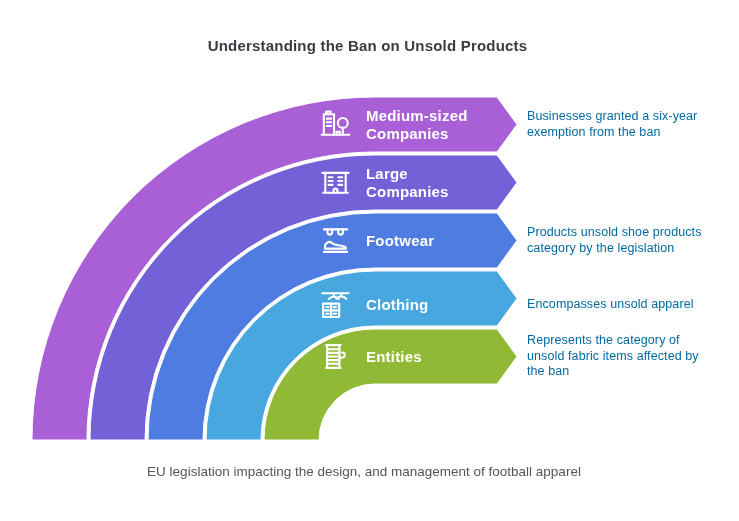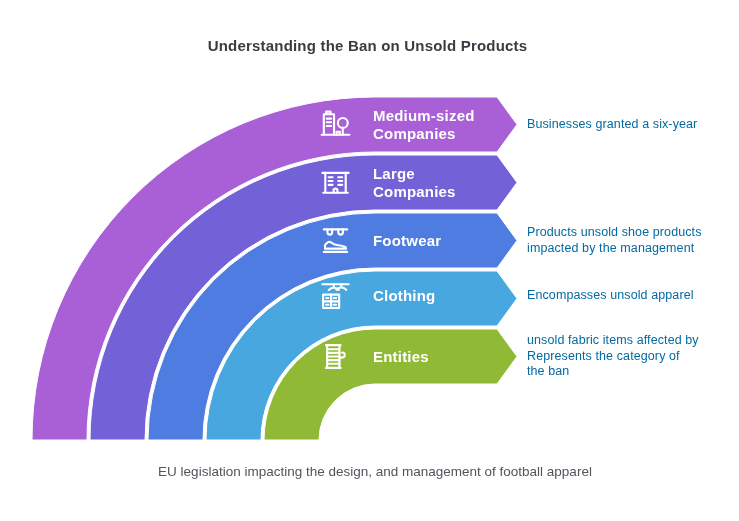--- a/index.html
+++ b/index.html
@@ -7,40 +7,40 @@
     position:relative;width:739px;height:521px;background:#ffffff;
     font-family:"Liberation Sans", sans-serif;overflow:hidden;
   }
   .title{
     position:absolute;top:37px;left:0;width:735px;text-align:center;
     font-size:15px;font-weight:700;color:#3b3b43;letter-spacing:.2px;
   }
   .arcs{position:absolute;left:0;top:0;width:739px;height:521px;}
   .band-content{
     position:absolute;left:318px;width:200px;height:55px;
-    display:flex;align-items:center;gap:20px;
+    display:flex;align-items:center;gap:13px;
   }
   .band-icon{width:35px;height:35px;flex:0 0 auto;}
   .band-icon path,.band-icon circle,.band-icon rect{
     fill:none;stroke:#ffffff;stroke-width:1.45;stroke-linecap:round;stroke-linejoin:round;
   }
   .band-label{
     color:#ffffff;font-size:15px;font-weight:700;line-height:17.5px;letter-spacing:.2px;
   }
   .band-label span{display:block;}
   .desc{
     position:absolute;left:527px;width:205px;height:55px;
     display:flex;flex-direction:column;justify-content:center;
     color:#0369a1;font-size:12.5px;line-height:15.5px;letter-spacing:.1px;
   }
   .desc span{display:block;}
-  .r1{top:97px}.r2{top:155px}.r3{top:213px}.r4{top:268px}.r5{top:329px}
+  .r1{top:97px}.r2{top:155px}.r3{top:213px}.r4{top:277px}.r5{top:329px}
   .caption{
     position:absolute;top:464px;left:0;width:728px;text-align:center;
-    font-size:13.5px;color:#53545c;padding-left:11px;
+    font-size:13.5px;color:#53545c;
   }
 </style>
 </head>
 <body>
 
 <div class="stage">
 
   <div class="title">Understanding the Ban on Unsold Products</div>
 
   <svg class="arcs" viewBox="0 0 739 521">
@@ -61,20 +61,21 @@
       <path d="M12.6 17 H15.1 M12.8 17 V19 M14.9 17 V19"></path>
       <path d="M2.5 19 H21.5"></path>
     </svg>
     <div class="band-label">
       <span>Medium-sized</span>
       <span>Companies</span>
     </div>
   </div>
   <div class="desc r1">
     <span>Businesses granted a six-year</span>
+    <span>exemption from the ban</span>
   </div>
 
   <div class="band-content r2">
     <svg class="band-icon" viewBox="0 0 24 24">
       <path d="M3 5.4 H21"></path>
       <path d="M5 5.4 V19 M19 5.4 V19 M3.6 19 H20.4"></path>
       <path d="M7.3 8.4 H10 M13.9 8.4 H16.6"></path>
       <path d="M7.3 11 H10 M13.9 11 H16.6"></path>
       <path d="M7.3 13.6 H10 M13.9 13.6 H16.6"></path>
       <path d="M10.7 19 V16.8 Q12 15.5 13.3 16.8 V19"></path>
@@ -92,21 +93,21 @@
       <path d="M13.9 4.4 V6.4 Q13.9 8 15.5 8 Q17.1 8 17.1 6.4 V4.4"></path>
       <path d="M4.8 17.6 V15.2 Q7.2 11.8 9.4 13.6 Q11.2 15 13.8 15.3 Q16.8 15.6 18.8 16.4 L19.2 17.6 Z"></path>
       <path d="M4 19.8 H20"></path>
     </svg>
     <div class="band-label">
       <span>Footwear</span>
     </div>
   </div>
   <div class="desc r3">
     <span>Products unsold shoe products</span>
-    <span>impacted by the management</span>
+    <span>category by the legislation</span>
   </div>
 
   <div class="band-content r4">
     <svg class="band-icon" viewBox="0 0 24 24">
       <path d="M3 4.3 H21"></path>
       <path d="M7.4 8.2 Q10.8 4.9 14.2 8.2 M10.8 6 V4.3"></path>
       <path d="M12.6 8 Q16 4.7 19.4 8 M16 5.8 V4.3"></path>
       <path d="M3.5 11.4 H14.5 V20.6 H3.5 Z"></path>
       <path d="M3.5 16 H14.5 M9 11.4 V20.6"></path>
       <path d="M5.6 13.7 H7.2 M10.8 13.7 H12.4 M5.6 18.3 H7.2 M10.8 18.3 H12.4"></path>
@@ -124,20 +125,20 @@
       <path d="M5.5 4.2 H15.5 M5.5 19.8 H15.5"></path>
       <path d="M6.3 4.2 V19.8 M14.7 4.2 V19.8"></path>
       <path d="M6.3 7 H14.7 M6.3 9.5 H14.7 M6.3 12 H14.7 M6.3 14.5 H14.7 M6.3 17 H14.7"></path>
       <path d="M15 12.6 Q18.6 13.3 18.3 10.6 Q18.1 8.9 16.5 9.4"></path>
     </svg>
     <div class="band-label">
       <span>Entities</span>
     </div>
   </div>
   <div class="desc r5">
+    <span>Represents the category of</span>
     <span>unsold fabric items affected by</span>
-    <span>Represents the category of</span>
     <span>the ban</span>
   </div>
 
   <div class="caption">EU legislation impacting the design, and management of football apparel</div>
 
 </div>
 
 </body></html>

